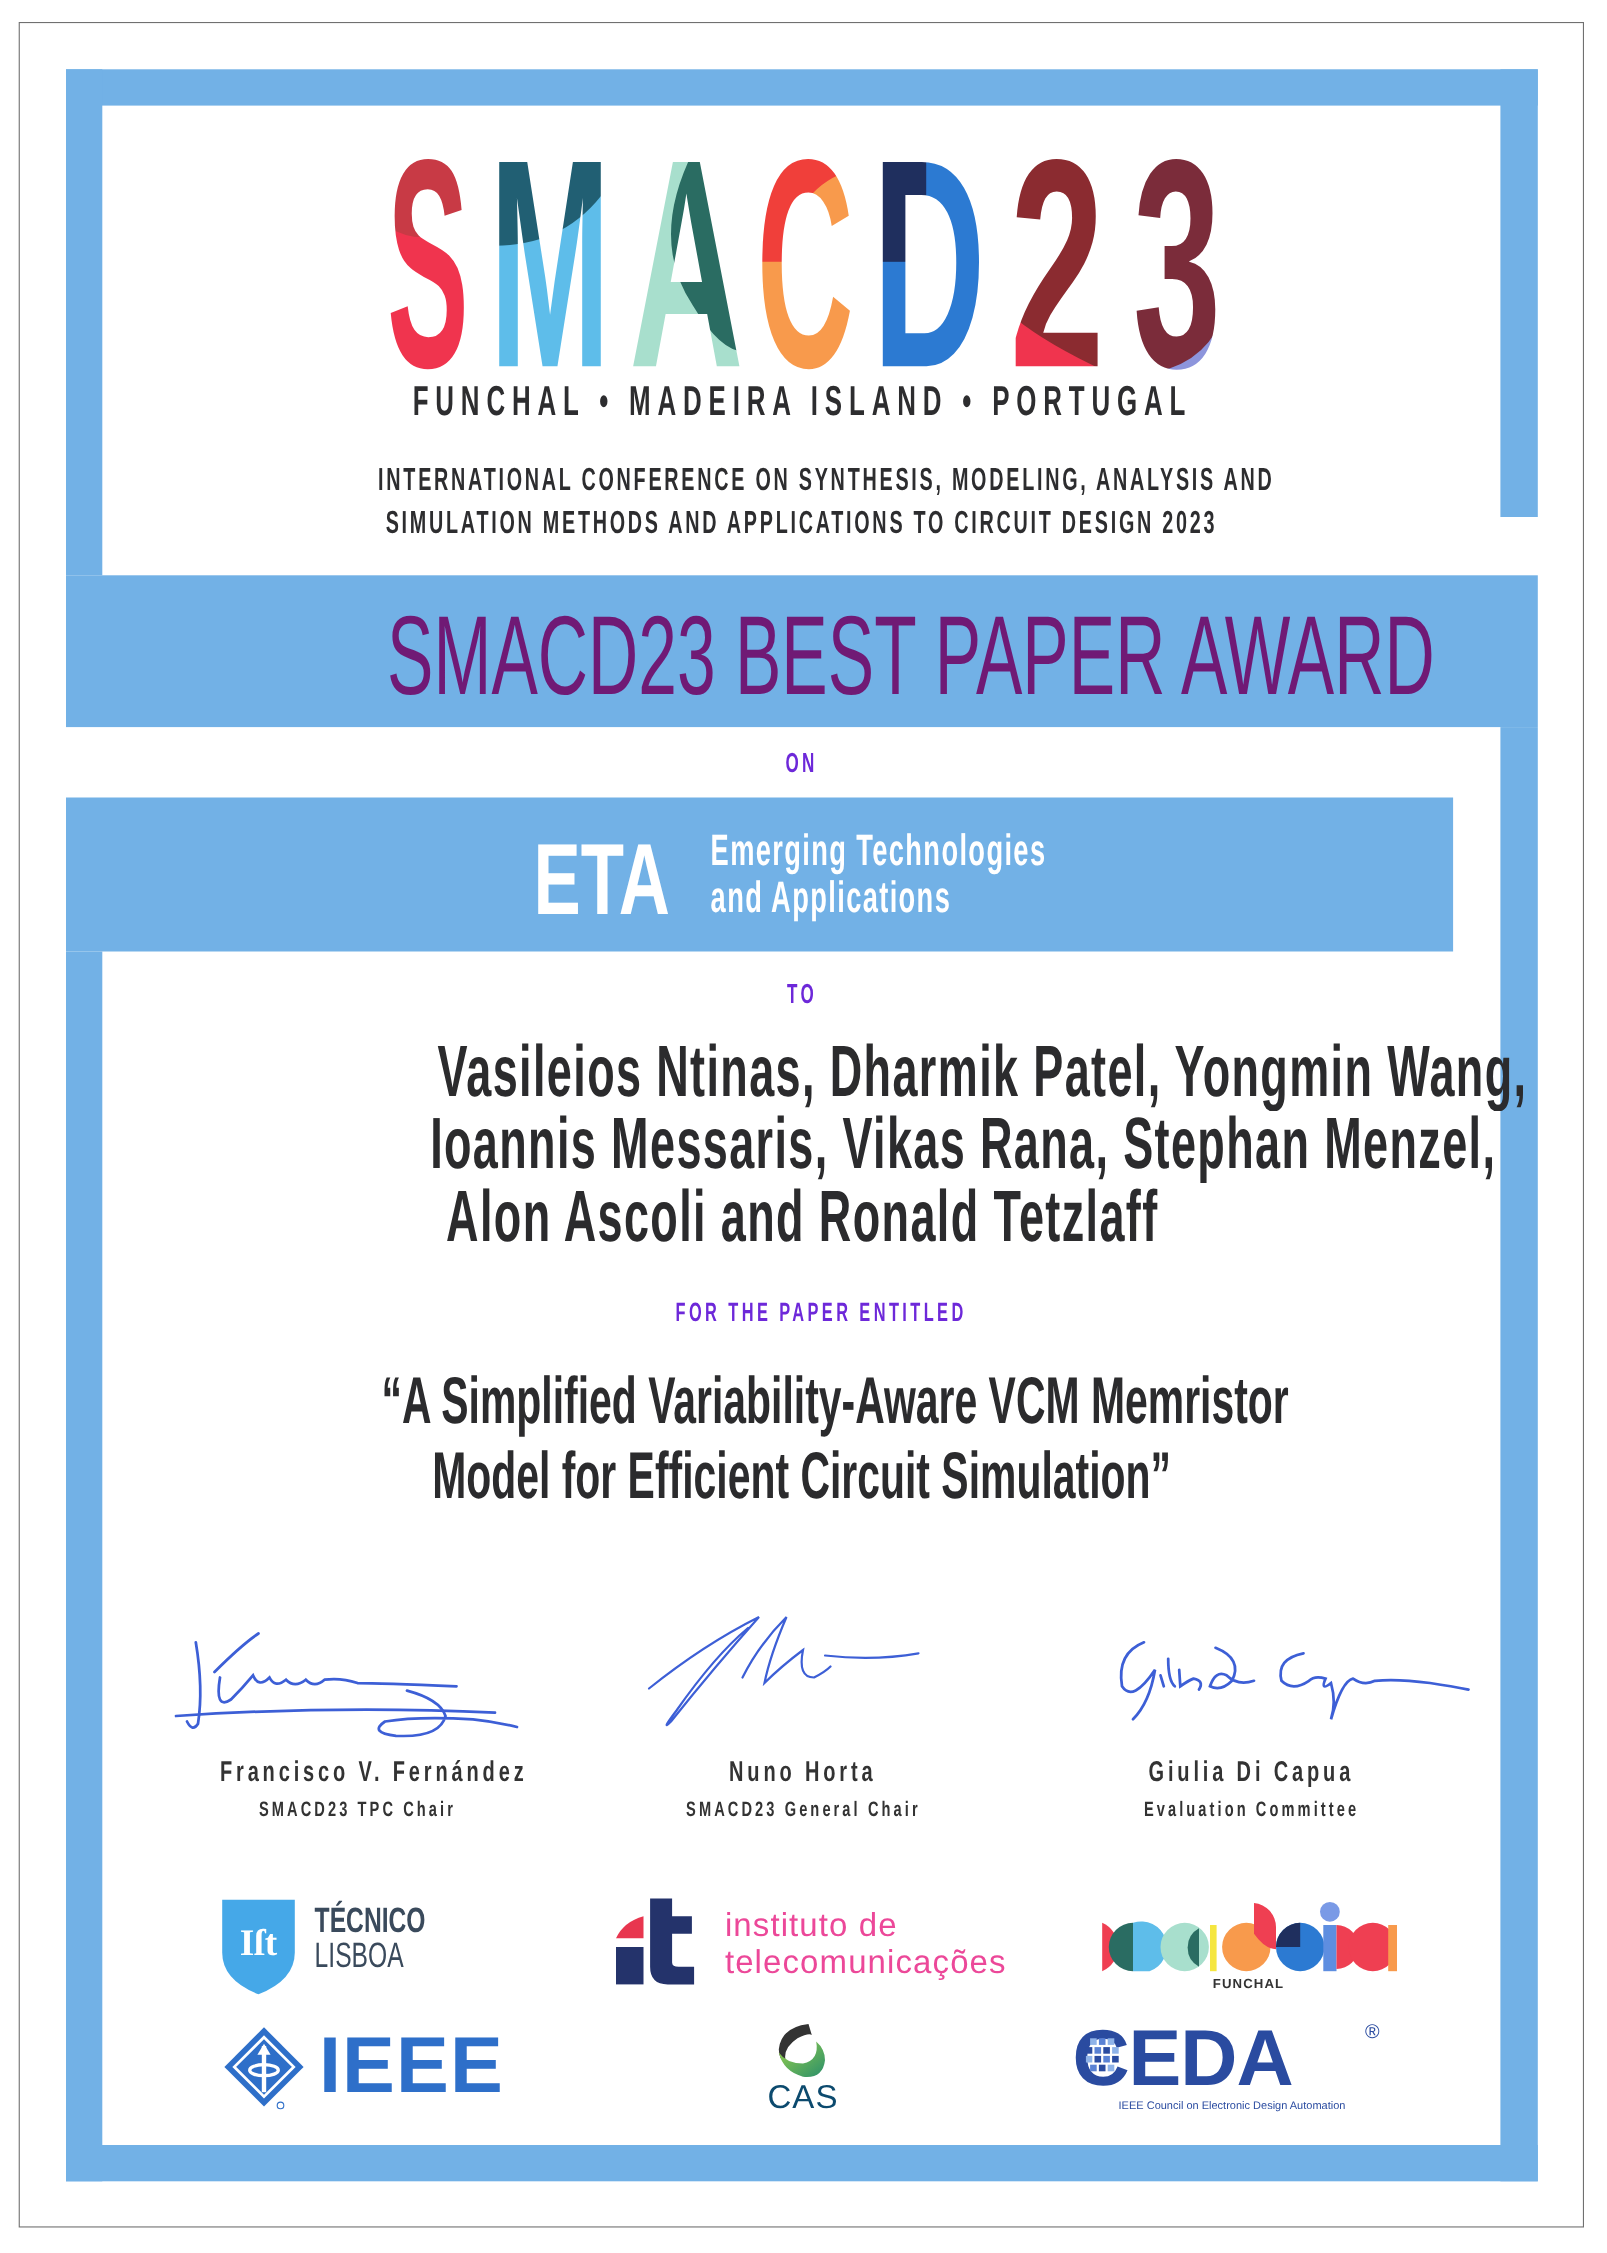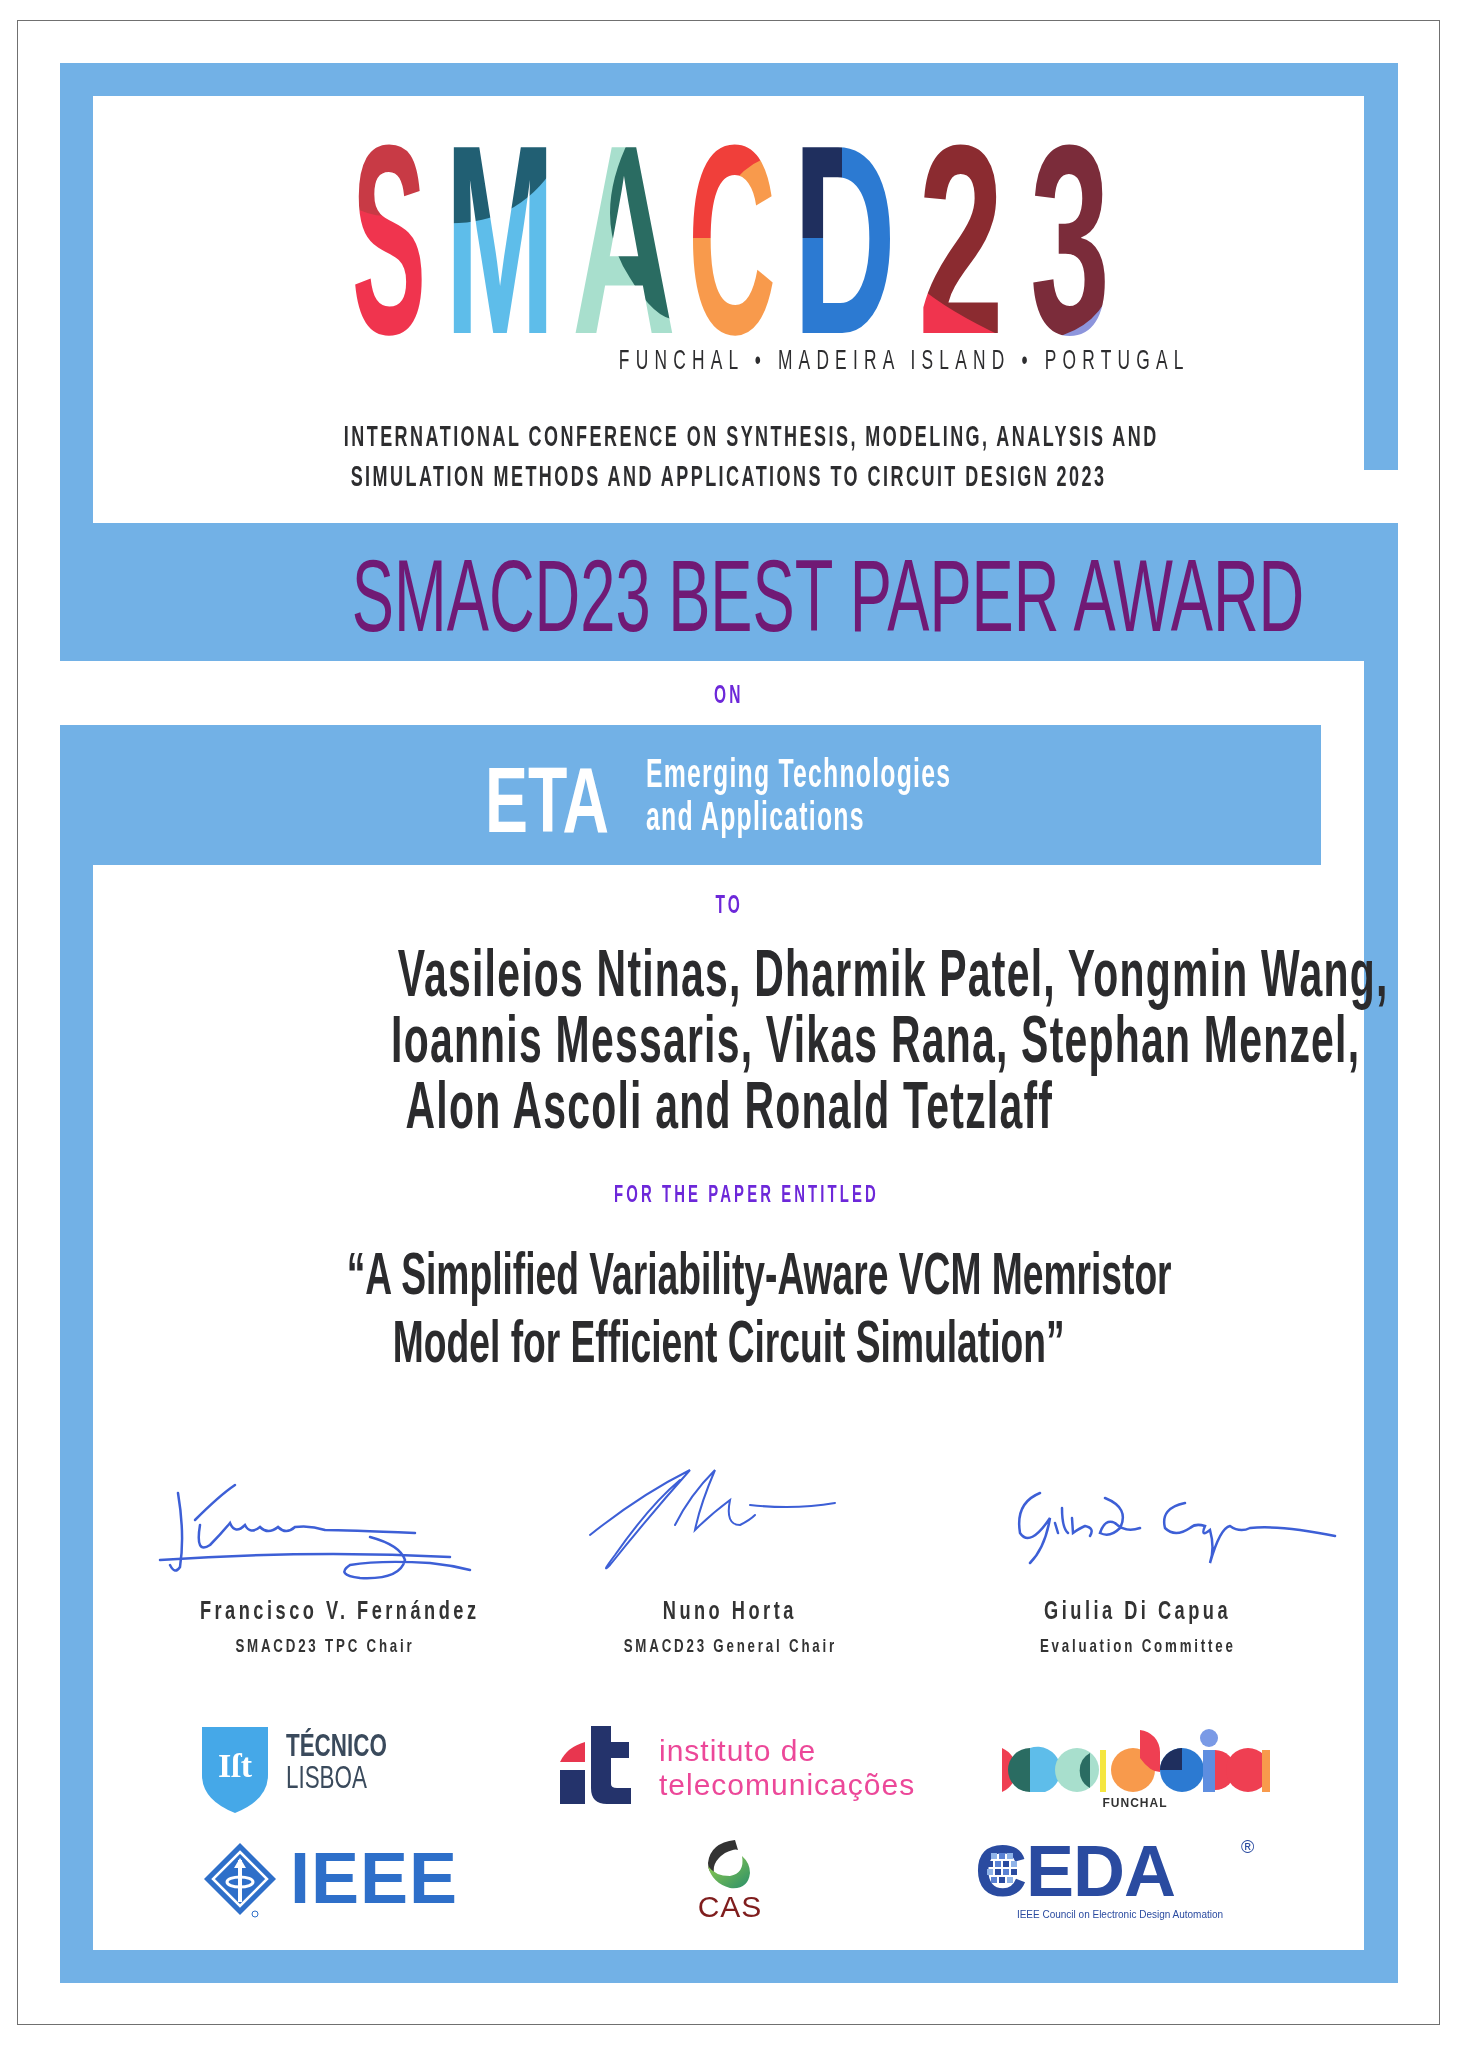--- a/index.html
+++ b/index.html
@@ -7,21 +7,21 @@
          font-family:"Liberation Sans Narrow","Liberation Sans", sans-serif; color:#2c2c2e; }
   .abs { position:absolute; }
   .scan-border { left:17px; top:20px; width:1423px; height:2005px; border:1.5px solid #707070; box-sizing:border-box; }
   .blue { background:#72b1e6; }
   .center-text { left:94px; width:1270px; text-align:center; }
   .cond { display:inline-block; transform:scaleX(0.62); transform-origin:center; white-space:nowrap; }
   .cond2 { display:inline-block; transform:scaleX(0.70); transform-origin:center; white-space:nowrap; }
 
   
   .logo-wrap { left:340px; top:128px; width:790px; height:212px; }
-  .tagline { top:344px; font-size:28px; font-weight:normal; letter-spacing:10px; color:#2d2d2f;text-align:right; }
+  .tagline { top:344px; font-size:38px; font-weight:bold; letter-spacing:10px; color:#2d2d2f; }
   .conf { font-size:29px; font-weight:bold; letter-spacing:4px; color:#2d2d2f; }
   .award-title { left:60px; width:1338px; top:538px; text-align:center; color:#701a75; font-size:102px; font-weight:normal; }
   .small-caps-label { font-size:25px; font-weight:bold; letter-spacing:5px; color:#6d28d9; }
   .eta-acr { left:485px; top:748px; color:#fff; font-size:92px; font-weight:bold; }
   .eta-full { left:646px; top:752px; color:#fff; font-size:40px; font-weight:bold; line-height:43px; letter-spacing:2px; }
   .names { top:940px; font-size:66px; font-weight:bold; line-height:66px; color:#2b2b2d; letter-spacing:2px; }
   .paper-title { top:1240px; font-size:60px; font-weight:bold; line-height:68px; color:#2b2b2d; }
   .signer-name { font-size:26px; font-weight:bold; letter-spacing:5px; color:#333; text-align:center; }
   .signer-role { font-size:19px; font-weight:bold; letter-spacing:4px; color:#333; text-align:center; }
 </style>
@@ -247,21 +247,21 @@
   <svg width="80" height="55" viewBox="0 0 80 55">
     <defs>
       <linearGradient id="casg" x1="0" y1="0" x2="1" y2="1">
         <stop offset="0" stop-color="#9ad04a"></stop>
           <stop offset="1" stop-color="#2a8f6a"></stop>
       </linearGradient>
     </defs>
     <path d="M45 2 Q20 5 18 25 Q18 35 25 38 Q20 25 35 15 Q45 10 48 12 Z" fill="#333"></path>
     <path d="M18 28 Q22 45 40 50 Q58 52 60 35 Q60 25 52 18 Q55 35 40 38 Q25 38 18 28 Z" fill="url(#casg)"></path>
   </svg>
-  <div style="position:absolute;left:0;width:80px;top:52px;text-align:center;font-size:30px;color:#7f1d1d;letter-spacing:1px;">CAS</div>
+  <div style="position:absolute;left:0;width:80px;top:52px;text-align:center;font-size:30px;color:#0c4a6e;letter-spacing:1px;">CAS</div>
 </div>
 
 <div class="abs" style="left:975px;top:1843px;width:290px;height:80px;">
   <div style="position:absolute;left:0;top:-8px;font-size:72px;font-weight:bold;color:#2a4ba0;line-height:72px;letter-spacing:-1px;">CEDA</div>
   <svg width="40" height="40" viewBox="0 0 40 40" style="position:absolute;left:12px;top:8px;">
     <rect x="4" y="2" width="6" height="6" fill="#8fb3e8"></rect>
       <rect x="12" y="2" width="6" height="6" fill="#5a82d4"></rect>
       <rect x="20" y="2" width="6" height="6" fill="#8fb3e8"></rect>
     <rect x="0" y="10" width="6" height="6" fill="#2a4ba0"></rect>
       <rect x="8" y="10" width="6" height="6" fill="#5a82d4"></rect>

